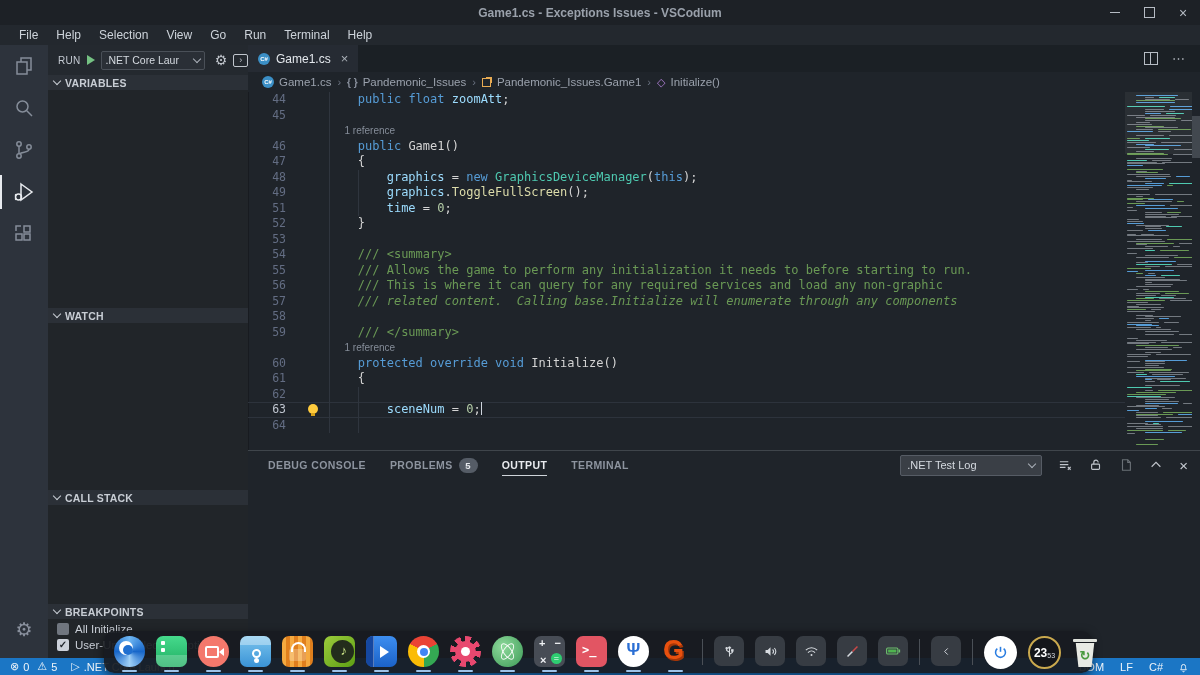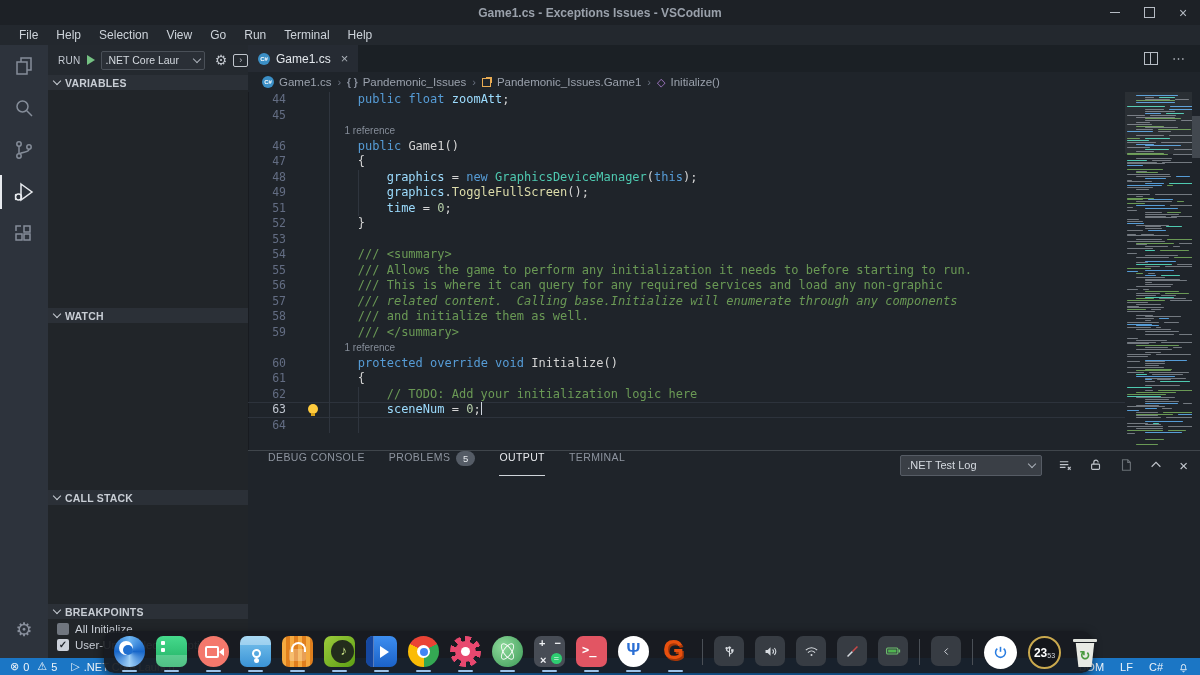--- a/index.html
+++ b/index.html
@@ -85,21 +85,21 @@
   
   #minimap{position:absolute;left:1125px;top:92px;width:67px;height:358px;overflow:hidden;background:#1f242a;}
   #minimap .mseg{position:absolute;height:1.1px;border-radius:.5px;}
   #mm-slider{position:absolute;left:1125px;top:92px;width:67px;height:62px;background:rgba(255,255,255,.05);}
   #vscroll{position:absolute;left:1192px;top:116px;width:8px;height:42px;background:rgba(150,156,166,.30);}
   
   #panel{position:absolute;left:248px;top:450px;width:952px;height:208px;background:#1f242a;
          border-top:1px solid rgba(160,166,175,.25);box-sizing:border-box;}
   #panel-header{display:flex;align-items:center;height:28px;padding:0 12px 0 20px;}
   #panel-tabs{display:flex;align-items:center;gap:24px;list-style:none;margin:0;padding:0;height:100%;}
-  #panel-tabs li{display:flex;gap:6px;height:100%;font-size:10.5px;letter-spacing:.4px;color:#8d949f;position:relative;}
+  #panel-tabs li{display:flex;align-items:center;gap:6px;height:100%;font-size:10.5px;letter-spacing:.4px;color:#8d949f;position:relative;font-weight:bold;}
   #panel-tabs li.active{color:#e9ebef;}
   #panel-tabs li.active::after{content:"";position:absolute;left:0;right:0;bottom:3px;height:1px;background:#cfd4da;}
   .pbadge{min-width:15px;height:15px;border-radius:8px;background:#555c66;color:#e6e9ed;font-size:9.5px;
           display:inline-flex;align-items:center;justify-content:center;padding:0 2px;}
   #panel-right{margin-left:auto;display:flex;align-items:center;gap:16px;}
   #log-select{display:flex;align-items:center;justify-content:space-between;width:128px;height:19px;
               background:#3a3f46;border:1px solid #565c65;border-radius:2px;padding:0 6px;
               font-size:11px;color:#d5dae0;}
   .pic{display:flex;align-items:center;justify-content:center;color:#c0c5cc;}
   .pic svg{stroke:#c0c5cc;fill:none;stroke-width:1.3;}
@@ -363,41 +363,41 @@
       <div class="crow">
         <span class="ln">56</span>
         <span class="ct"><i class="ig" style="left: 4ch;"></i><span class="tx" style="padding-left: 8ch;"><span class="tk-c">/// This is where it can query for any required services and load any non-graphic</span></span></span>
       </div>
       <div class="crow">
         <span class="ln">57</span>
         <span class="ct"><i class="ig" style="left: 4ch;"></i><span class="tx" style="padding-left: 8ch; font-style: italic;"><span class="tk-c">/// related content.  Calling base.Initialize will enumerate through any components</span></span></span>
       </div>
       <div class="crow">
         <span class="ln">58</span>
-        <span class="ct"><i class="ig" style="left: 4ch;"></i><span class="tx" style="padding-left: 8ch;"><span class="tk-c">/// and initialize them as well.</span></span></span>
+        <span class="ct"><i class="ig" style="left: 4ch;"></i></span>
       </div>
       <div class="crow">
         <span class="ln">59</span>
         <span class="ct"><i class="ig" style="left: 4ch;"></i><span class="tx" style="padding-left: 8ch;"><span class="tk-c">/// &lt;/summary&gt;</span></span></span>
       </div>
       <div class="crow">
         <span class="ln"></span>
         <span class="ct"><i class="ig" style="left: 4ch;"></i><span class="lens" style="padding-left: 8ch;">1 reference</span></span>
       </div>
       <div class="crow">
         <span class="ln">60</span>
         <span class="ct"><i class="ig" style="left: 4ch;"></i><span class="tx" style="padding-left: 8ch;"><span class="tk-k">protected</span><span class="tk-p"> </span><span class="tk-k">override</span><span class="tk-p"> </span><span class="tk-k">void</span><span class="tk-p"> Initialize()</span></span></span>
       </div>
       <div class="crow">
         <span class="ln">61</span>
         <span class="ct"><i class="ig" style="left: 4ch;"></i><span class="tx" style="padding-left: 8ch;"><span class="tk-p">{</span></span></span>
       </div>
       <div class="crow">
         <span class="ln">62</span>
-        <span class="ct"><i class="ig" style="left: 4ch;"></i><i class="ig" style="left: 8ch;"></i><span class="tx" style="padding-left: 12ch;"><span class="tk-c">// TODO: Add your initialization logic here</span></span></span>
+        <span class="ct"><i class="ig" style="left: 4ch;"></i><i class="ig" style="left: 8ch;"></i></span>
       </div>
       <div class="crow cur">
         <span class="ln">63</span>
         <span class="ct"><i class="ig" style="left: 4ch;"></i><i class="ig" style="left: 8ch;"></i><span class="tx" style="padding-left: 12ch;"><span class="tk-v">sceneNum</span><span class="tk-p"> = </span><span class="tk-n">0</span><span class="tk-p">;</span><span class="cursor"></span></span><span class="bulb"></span></span>
       </div>
       <div class="crow">
         <span class="ln">64</span>
         <span class="ct"><i class="ig" style="left: 4ch;"></i><i class="ig" style="left: 8ch;"></i><span class="tx" style="padding-left: 12ch;"></span></span>
       </div>
     </div>

